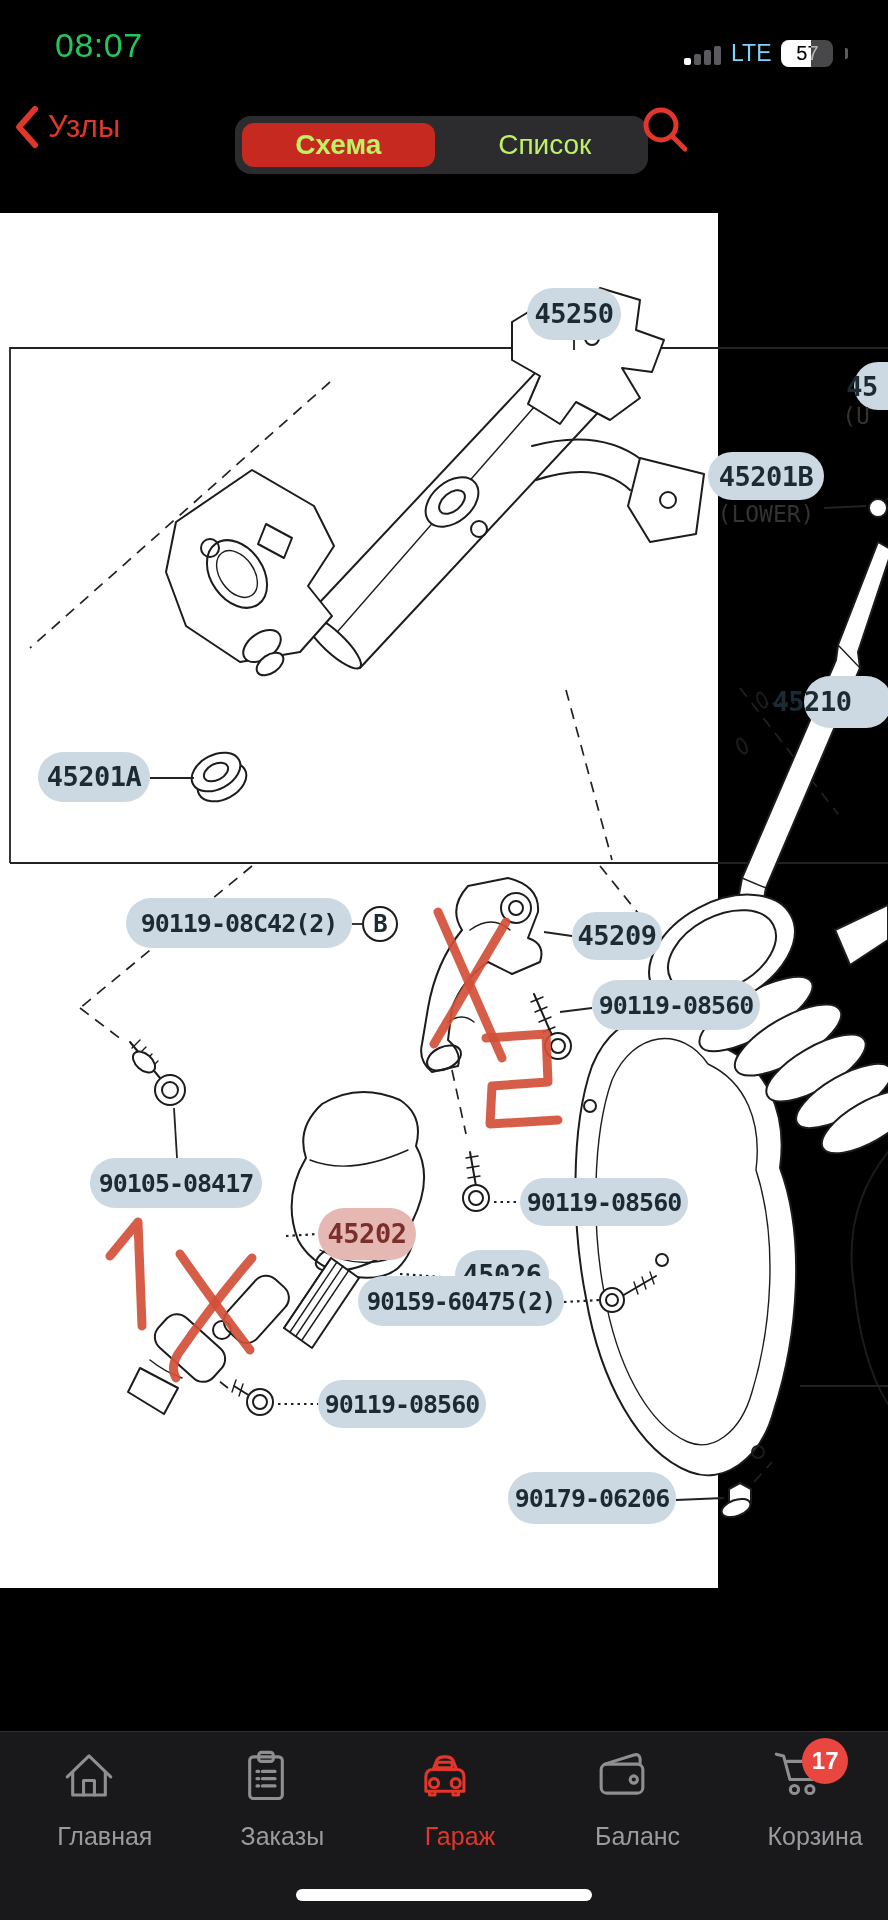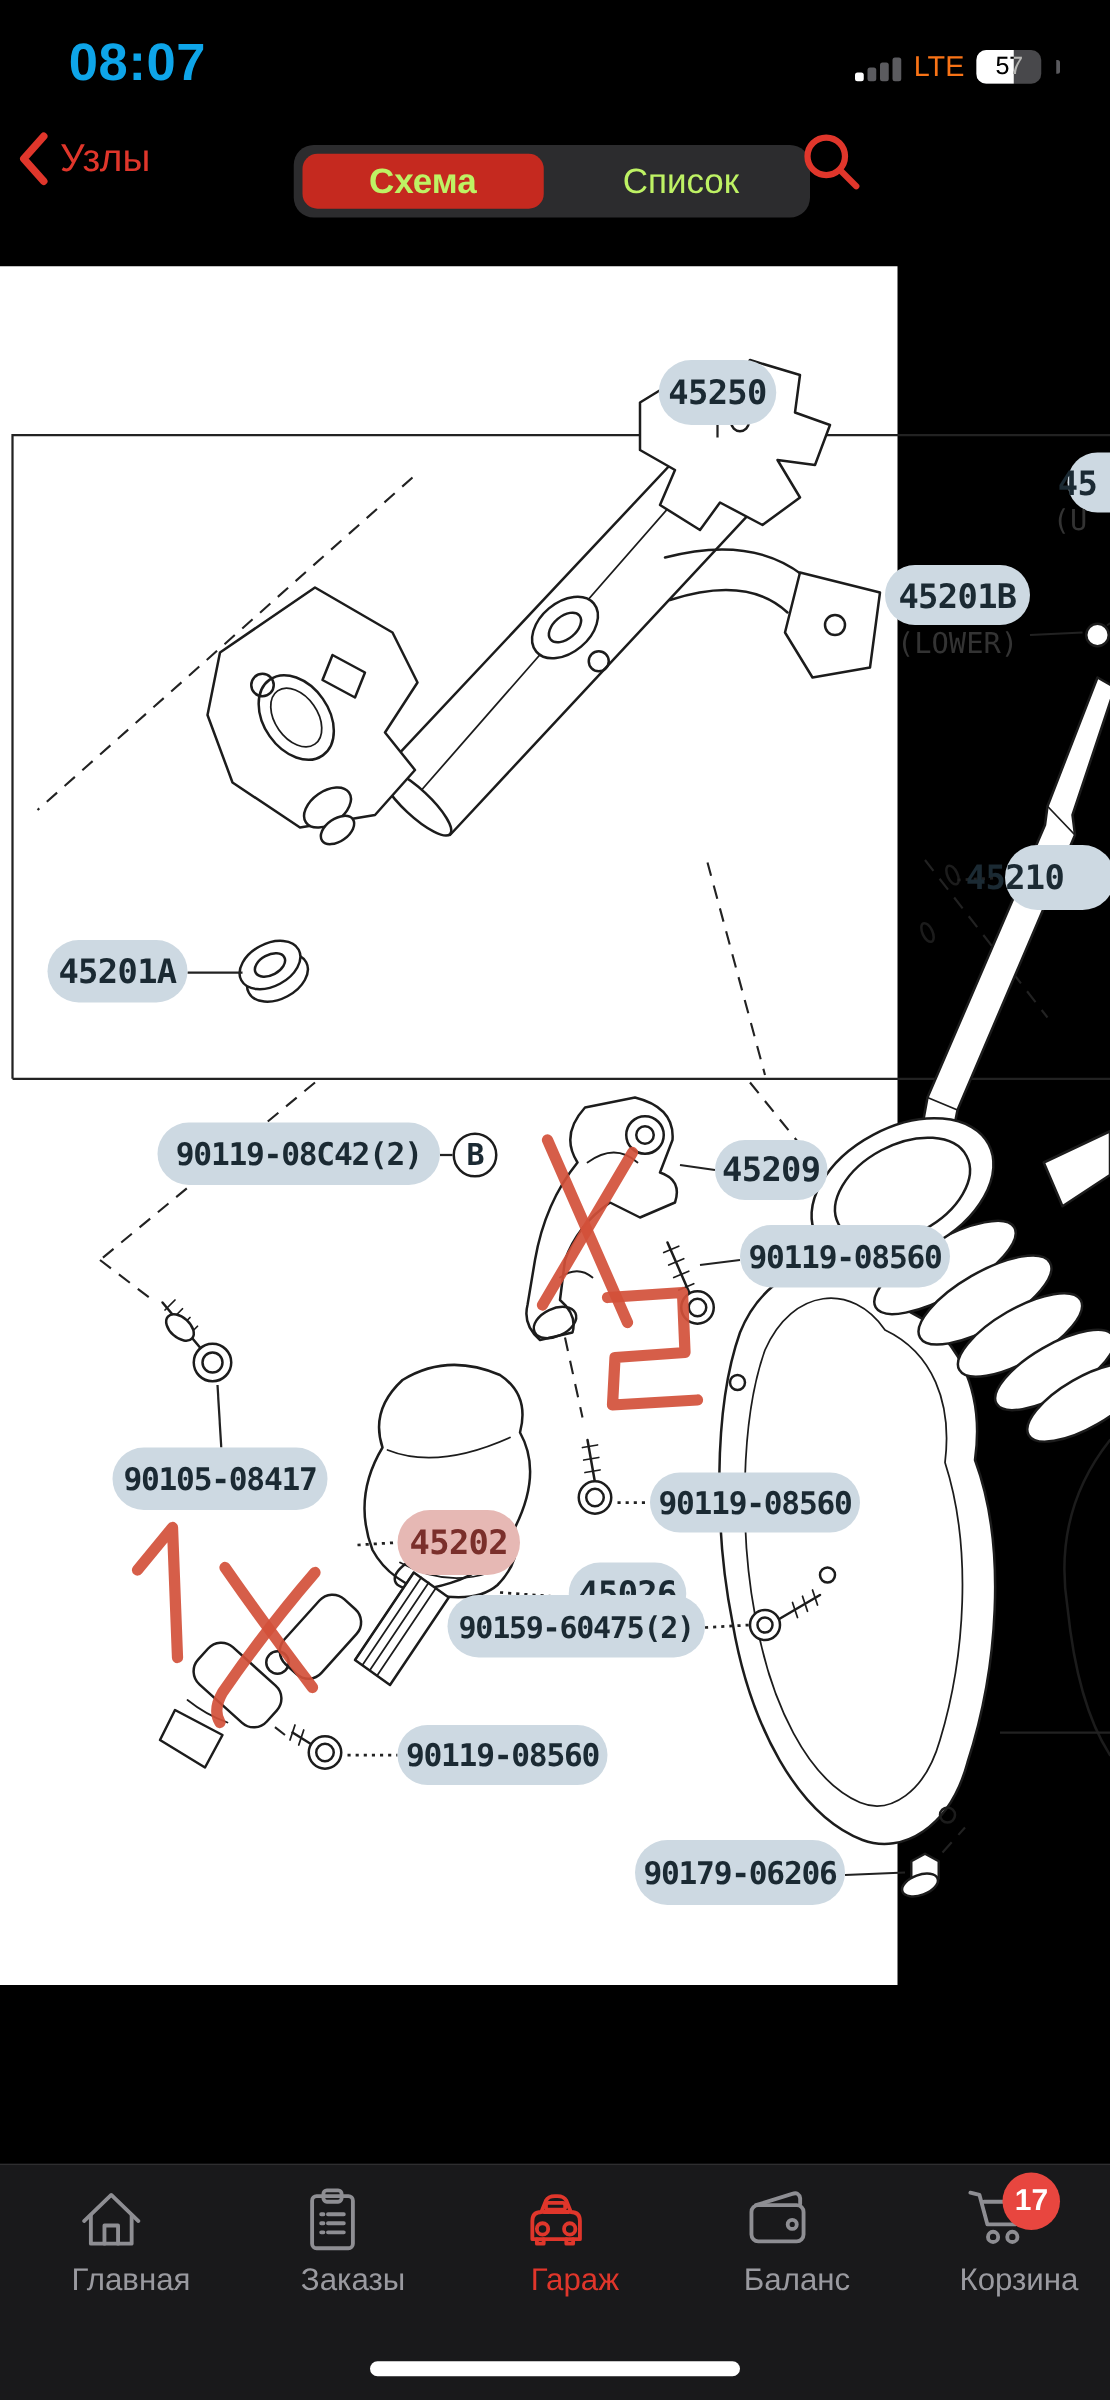--- a/index.html
+++ b/index.html
@@ -1,26 +1,26 @@
 <!DOCTYPE html>
 <html><head>
 <meta charset="utf-8">
 <style>
   html,body{margin:0;padding:0;background:#000;}
   body{width:888px;height:1920px;position:relative;overflow:hidden;
        font-family:"Liberation Sans",sans-serif;-webkit-font-smoothing:antialiased;}
   .abs{position:absolute;}
 
   
-  .status-time{left:55px;top:26px;color:#0ea5e9;font-size:42px;font-weight:700;letter-spacing:.5px;}
+  .status-time{left:55px;top:26px;color:#22c55e;font-size:34px;font-weight:400;letter-spacing:.5px;}
   .status-right{left:684px;top:40px;display:flex;align-items:center;gap:10px;}
   .sig{display:flex;align-items:flex-end;gap:3px;height:22px;}
   .sig i{display:block;width:7px;border-radius:2px;background:#5b5b5f;}
   .sig i.on{background:#fff;}
-  .lte{color:#f97316;font-size:23px;font-weight:500;}
+  .lte{color:#7dd3fc;font-size:23px;font-weight:500;}
   .batt{position:relative;width:52px;height:27px;border-radius:8px;background:#48484b;overflow:hidden;}
   .batt .fill{position:absolute;left:0;top:0;bottom:0;width:57%;background:#fff;}
   .batt .pct{position:absolute;inset:0;display:flex;align-items:center;justify-content:center;
              color:#fff;mix-blend-mode:difference;font-size:20px;font-weight:400;}
   .batt-nub{width:3px;height:11px;background:#5a5a5e;border-radius:0 2px 2px 0;margin-left:2px;}
 
   
   .back{left:14px;top:104px;display:flex;align-items:center;gap:8px;color:#e0362b;font-size:31px;cursor:pointer;}
   .seg{left:235px;top:116px;width:413px;height:58px;background:#2c2c2e;border-radius:16px;
        display:flex;align-items:center;padding:0;}
@@ -45,21 +45,21 @@
         text-anchor:middle;letter-spacing:-0.5px;}
   .ptxt.small{font-size:25px;letter-spacing:-1px;}
   .ptxt.xs{font-size:24px;letter-spacing:-1px;}
   .ptxt.hl{fill:#7a2f2b;}
   .sub{font-family:"DejaVu Sans Mono",monospace;font-size:23px;fill:#333;text-anchor:middle;}
   .red{stroke:#d2503a;stroke-width:9;fill:none;stroke-linecap:round;stroke-linejoin:round;opacity:.92;}
 
   
   .tabbar{left:0;top:1731px;width:888px;height:189px;background:#19191b;border-top:1px solid #2e2e30;
           display:flex;}
-  .tab{flex:1;display:flex;flex-direction:column;align-items:center;padding-top:14px;gap:6px;cursor:pointer;}
+  .tab{flex:1;display:flex;flex-direction:column;align-items:center;padding-top:14px;gap:18px;cursor:pointer;}
   .tab .lbl{font-size:25px;color:#9a9aa0;margin-left:32px;}
   .tab.active .lbl{color:#e0362b;}
   .ticon{position:relative;width:58px;height:58px;}
   .ticon svg{stroke:#8e8e93;stroke-width:3.4;fill:none;stroke-linejoin:round;stroke-linecap:round;}
   .tab.active .ticon svg{stroke:#e0362b;}
   .badge{position:absolute;top:-8px;right:-20px;min-width:46px;height:46px;border-radius:23px;
          background:#e8463f;color:#fff;font-size:24px;font-weight:700;
          display:flex;align-items:center;justify-content:center;}
   .home-ind{left:296px;top:1889px;width:296px;height:12px;border-radius:6px;background:#fff;}
 </style>

